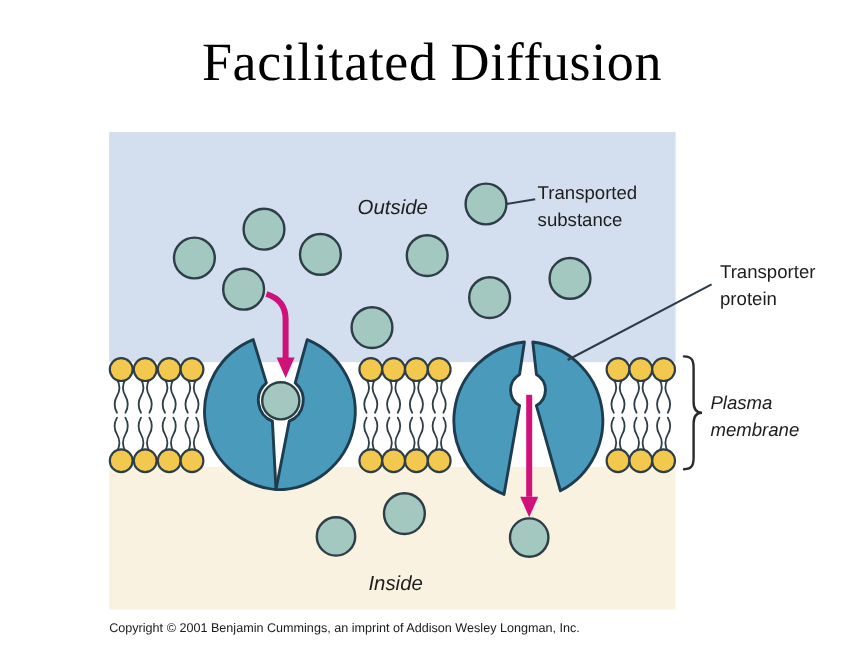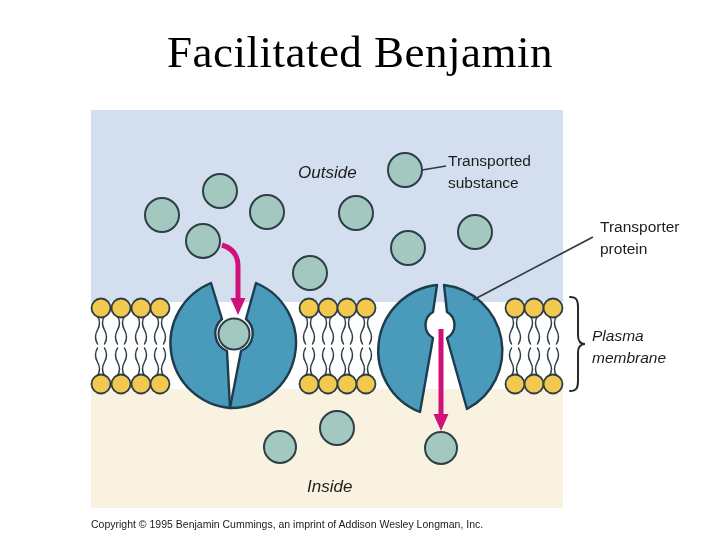--- a/index.html
+++ b/index.html
@@ -30,21 +30,21 @@
   .ln{stroke:#2f3b44;stroke-width:1.7;fill:none;}
   .brace{stroke:#2a2a2a;stroke-width:2;fill:none;stroke-linecap:round;}
   .copyright{
     position:absolute;left:91px;top:518px;
     font-size:10.5px;color:#1a1a1a;white-space:nowrap;
   }
 </style>
 </head>
 <body>
 
-<h1 class="title">Facilitated Benjamin</h1>
+<h1 class="title">Facilitated Diffusion</h1>
 
 <svg class="diagram" width="720" height="540" viewBox="0 0 720 540">
 
   <defs>
     <g id="lipid">
       <path class="tail" d="M -3.5 316 q 4 7 0 14 q -4 7 0 14"></path>
       <path class="tail" d="M 3.5 316 q -4 7 0 14 q 4 7 0 14"></path>
       <path class="tail" d="M -3.5 376 q 4 -7 0 -14 q -4 -7 0 -14"></path>
       <path class="tail" d="M 3.5 376 q -4 -7 0 -14 q 4 -7 0 -14"></path>
       <circle class="head" cx="0" cy="308" r="9.5"></circle>
@@ -119,13 +119,13 @@
   <text class="lbl" x="448" y="166">Transported</text>
   <text class="lbl" x="448" y="188">substance</text>
 
   <text class="lbl" x="600" y="232">Transporter</text>
   <text class="lbl" x="600" y="254">protein</text>
 
   <text class="lbl it" style="font-size:15.5px" x="592" y="341">Plasma</text>
   <text class="lbl it" style="font-size:15.5px" x="592" y="363">membrane</text>
 </svg>
 
-<div class="copyright">Copyright © 1995 Benjamin Cummings, an imprint of Addison Wesley Longman, Inc.</div>
+<div class="copyright">Copyright © 2001 Benjamin Cummings, an imprint of Addison Wesley Longman, Inc.</div>
 
 </body></html>

